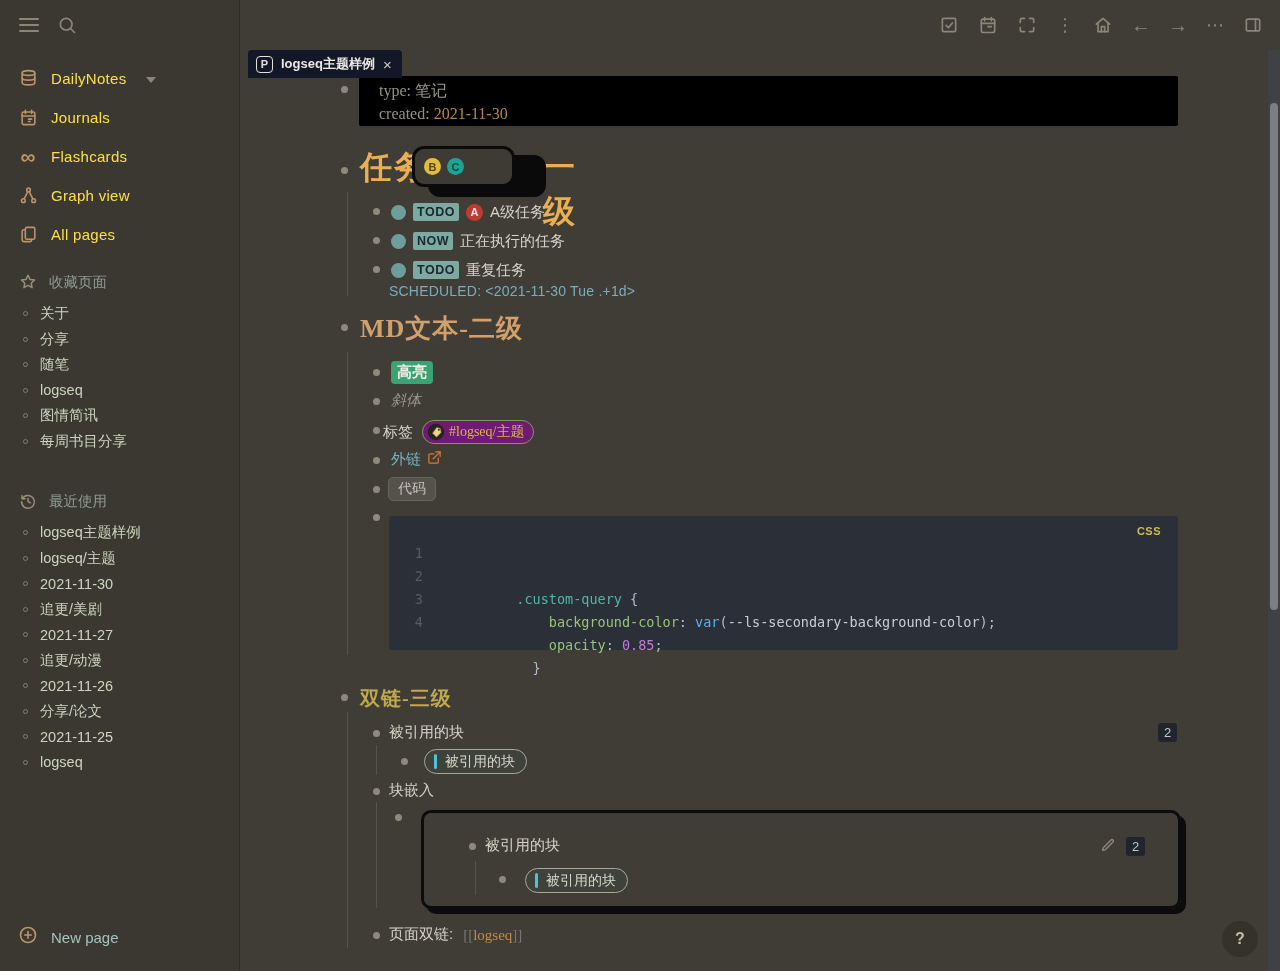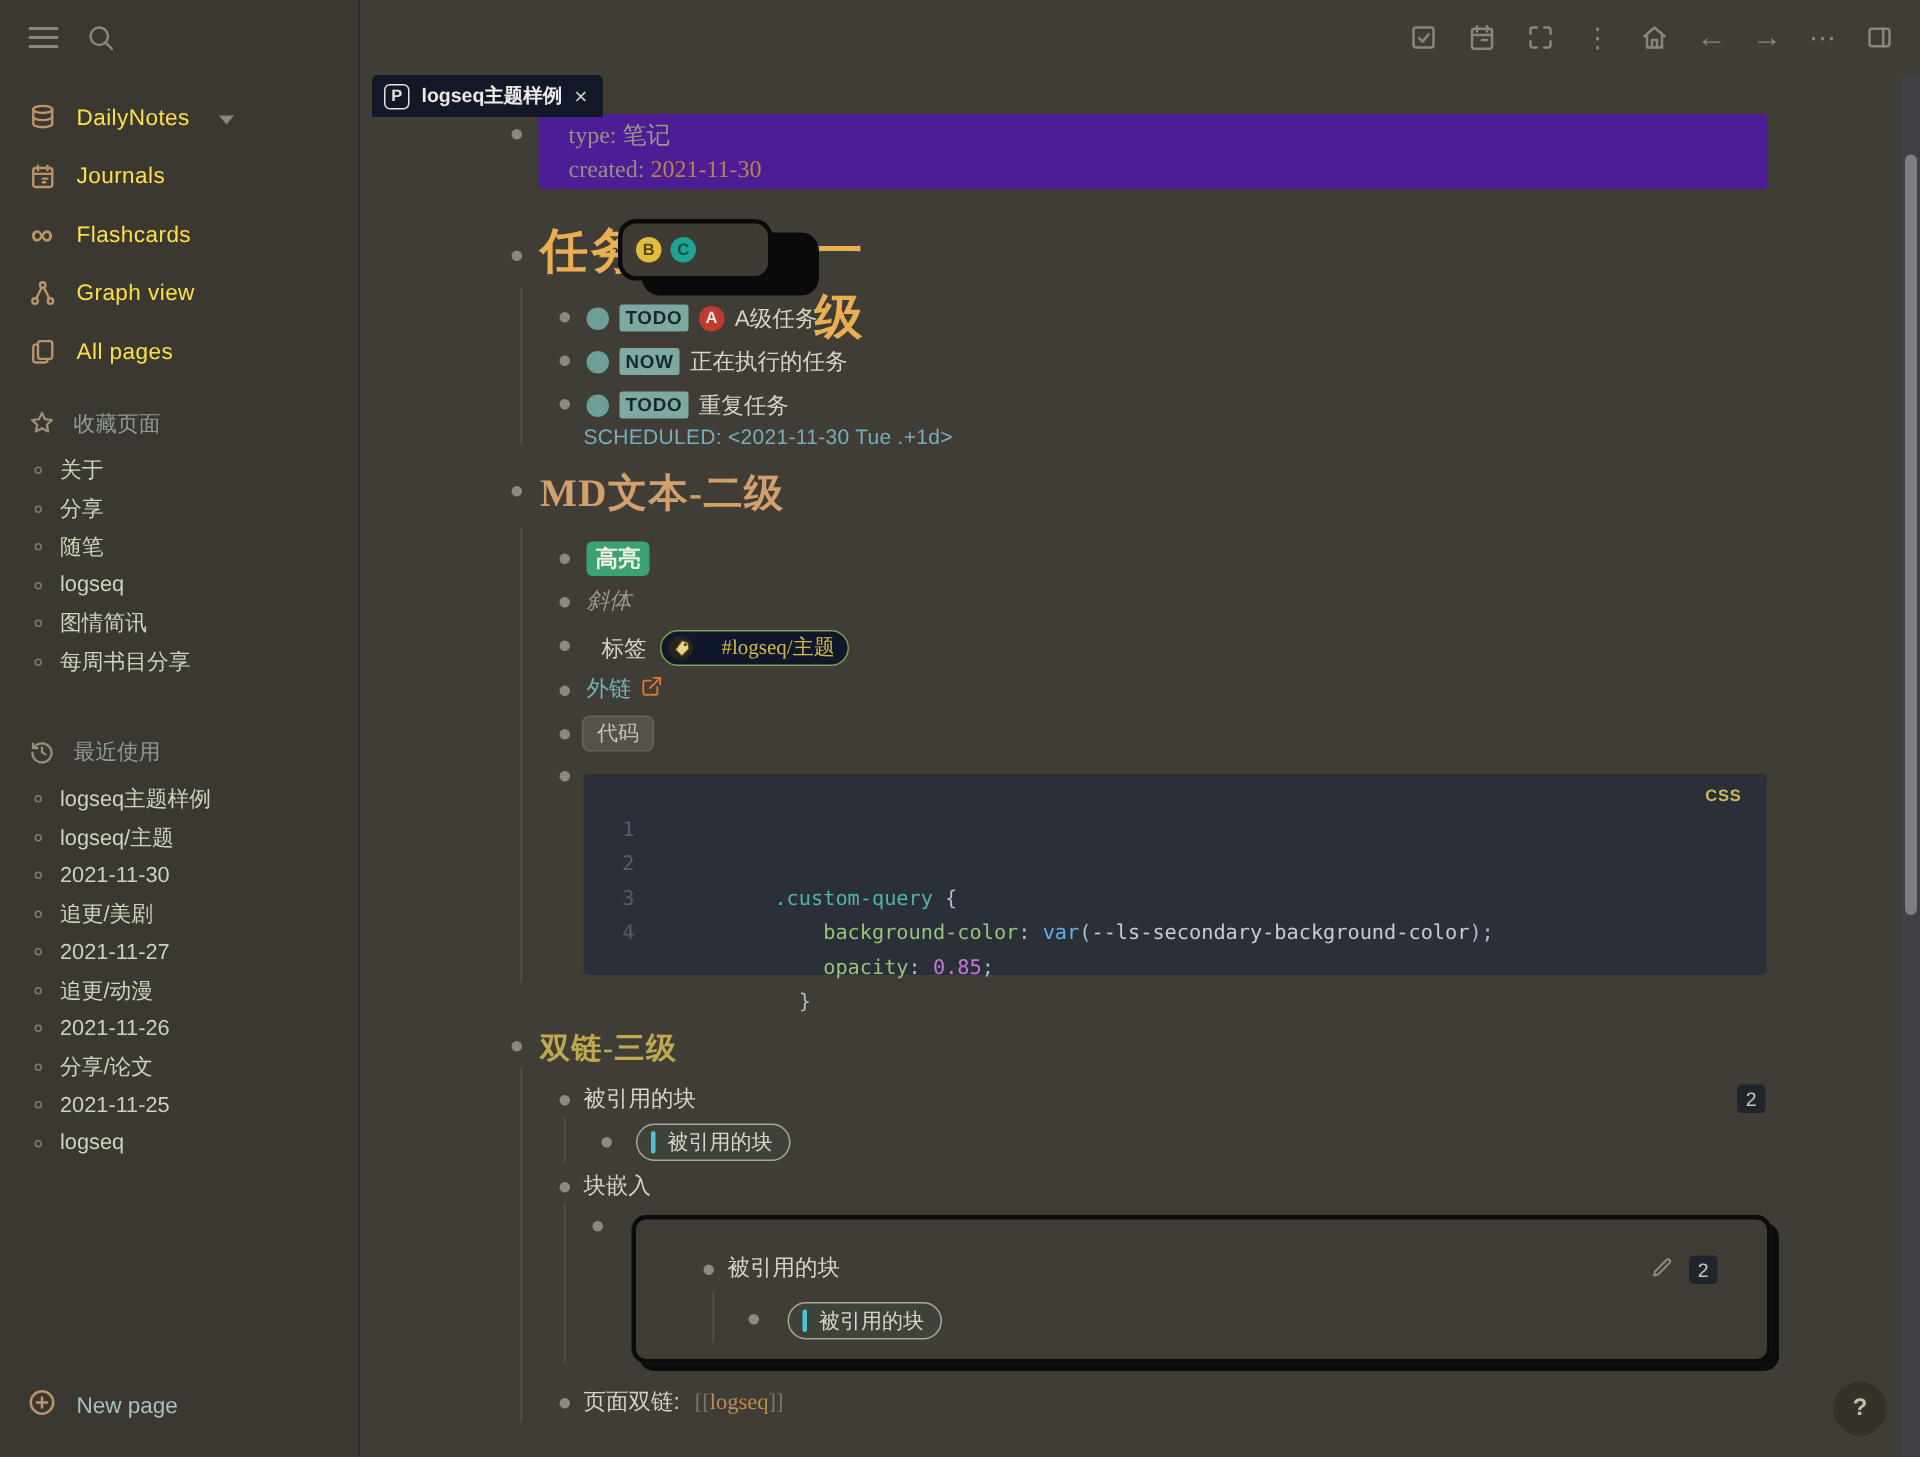--- a/index.html
+++ b/index.html
@@ -43,21 +43,21 @@
   #tab { position:absolute; left:248px; top:50px; height:28px; background:#131828; border-radius:4px 4px 0 0; display:flex; align-items:center; gap:8px; padding:0 10px 0 8px; z-index:30; cursor:pointer; }
   .tab-picon { width:17px; height:17px; border:1.5px solid #e4e2da; border-radius:4px; color:#e4e2da; font-size:11px; font-weight:bold; display:flex; align-items:center; justify-content:center; }
   .tab-title { color:#eceae2; font-size:13px; font-weight:bold; }
   .tab-close { color:#cfcdc5; font-size:15px; background:none; border:none; cursor:pointer; line-height:1; }
 
   
   #content { position:absolute; left:240px; top:0; right:0; bottom:0; }
   .dot { position:absolute; width:7px; height:7px; border-radius:50%; background:#8d897c; }
   .gline { position:absolute; width:1px; background:#55534a; }
 
-  .props { position:absolute; left:119px; top:76px; width:819px; height:50px; background:#4c1d95; border-radius:2px; padding:3px 0 0 20px; font-family:"Liberation Serif", serif; font-size:16px; }
+  .props { position:absolute; left:119px; top:76px; width:819px; height:50px; background:#000000; border-radius:2px; padding:3px 0 0 20px; font-family:"Liberation Serif", serif; font-size:16px; }
   .props .prow { height:23px; line-height:23px; }
   .pkey { color:#95917f; }
   .pval { color:#9b978b; }
   .pdate { color:#b5854f; }
 
   .h1row { position:absolute; left:120px; top:146px; font-family:"Liberation Serif", serif; font-weight:bold; font-size:32px; color:#e9af52; letter-spacing:2px; }
   .h1-right { position:absolute; left:183px; top:0; }
   .pop-shadow { position:absolute; left:188px; top:155px; width:118px; height:42px; background:#0a0a0a; border-radius:12px; z-index:1; }
   .pop-front { position:absolute; left:172px; top:146px; width:103px; height:41px; background:#3e3b35; border:3px solid #0a0a0a; border-radius:12px; z-index:2; display:flex; align-items:center; padding-left:9px; gap:6px; }
   .badge-b, .badge-c { width:17px; height:17px; border-radius:50%; font-size:11px; font-weight:bold; display:flex; align-items:center; justify-content:center; }
@@ -69,22 +69,22 @@
   .marker-chip { background:#7ea9a1; color:#182830; font-size:12.5px; font-weight:bold; padding:2px 4px; border-radius:2px; letter-spacing:.5px; }
   .prio-a { width:17px; height:17px; border-radius:50%; background:#bf3a30; color:#f1e9e2; font-size:11px; font-weight:bold; display:flex; align-items:center; justify-content:center; }
   .btext { color:#d6d3c7; font-size:15px; }
   .sched { position:absolute; left:149px; top:283px; color:#78aebc; font-size:14px; letter-spacing:.2px; }
 
   .h2row { position:absolute; left:120px; top:311px; font-family:"Liberation Serif", serif; font-weight:bold; font-size:26px; color:#d2a06d; letter-spacing:1px; }
   .h3row { position:absolute; left:120px; top:685px; font-family:"Liberation Serif", serif; font-weight:bold; font-size:20px; color:#bfa94e; letter-spacing:1px; }
 
   .hl-chip { position:absolute; left:151px; top:361px; background:#3ba273; color:#f2f0e6; font-size:15px; font-weight:bold; padding:2px 6px; border-radius:4px; }
   .italic-row { position:absolute; left:151px; top:391px; font-style:italic; color:#9b978b; font-size:15px; }
-  .tag-row { position:absolute; left:161px; top:420px; display:flex; align-items:center; gap:9px;justify-content:center; }
-  .tag-pill { display:flex; align-items:center; gap:18px; border:1px solid #7e9c56; border-radius:13px; background:#0f172a; padding:2px 9px 2px 4px; }
+  .tag-row { position:absolute; left:143px; top:420px; display:flex; align-items:center; gap:9px;justify-content:center; }
+  .tag-pill { display:flex; align-items:center; gap:4px; border:1px solid #7e9c56; border-radius:13px; background:#701a75; padding:2px 9px 2px 4px; }
   .tag-text { color:#d6b84a; font-size:14px; font-family:"Liberation Serif", serif; }
   .ext-row { position:absolute; left:151px; top:450px; display:flex; align-items:flex-start; gap:6px; }
   .ext-link { color:#78b1bf; font-size:15px; }
   .code-chip { position:absolute; left:148px; top:477px; background:#55524b; border:1px solid #67645c; color:#c6c2b6; font-size:14px; padding:2px 9px; border-radius:5px; font-family:"DejaVu Sans Mono", monospace; }
 
   .codeblock { position:absolute; left:149px; top:516px; width:789px; height:134px; background:#2b2f37; border-radius:3px; padding-top:26px; }
   .code-lang { position:absolute; top:9px; right:17px; color:#cdba58; font-size:11px; font-weight:bold; letter-spacing:.5px; }
   .code-line { display:flex; height:23px; line-height:23px; font-family:"DejaVu Sans Mono", monospace; font-size:13.5px; }
   .ln { width:34px; text-align:right; color:#565d66; margin-right:12px; flex:none; }
   .code-text { white-space:pre; }

